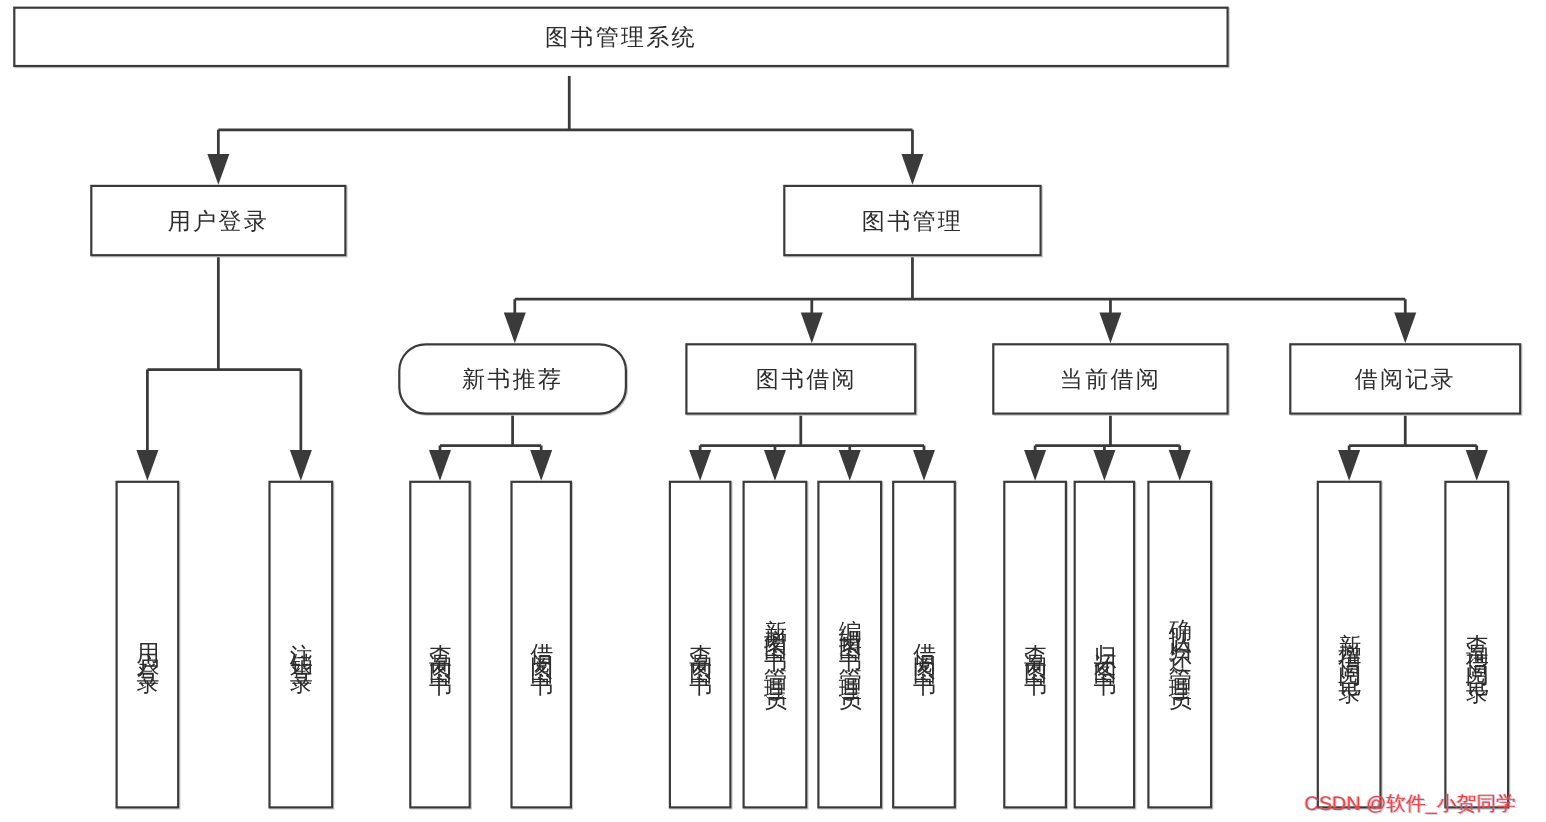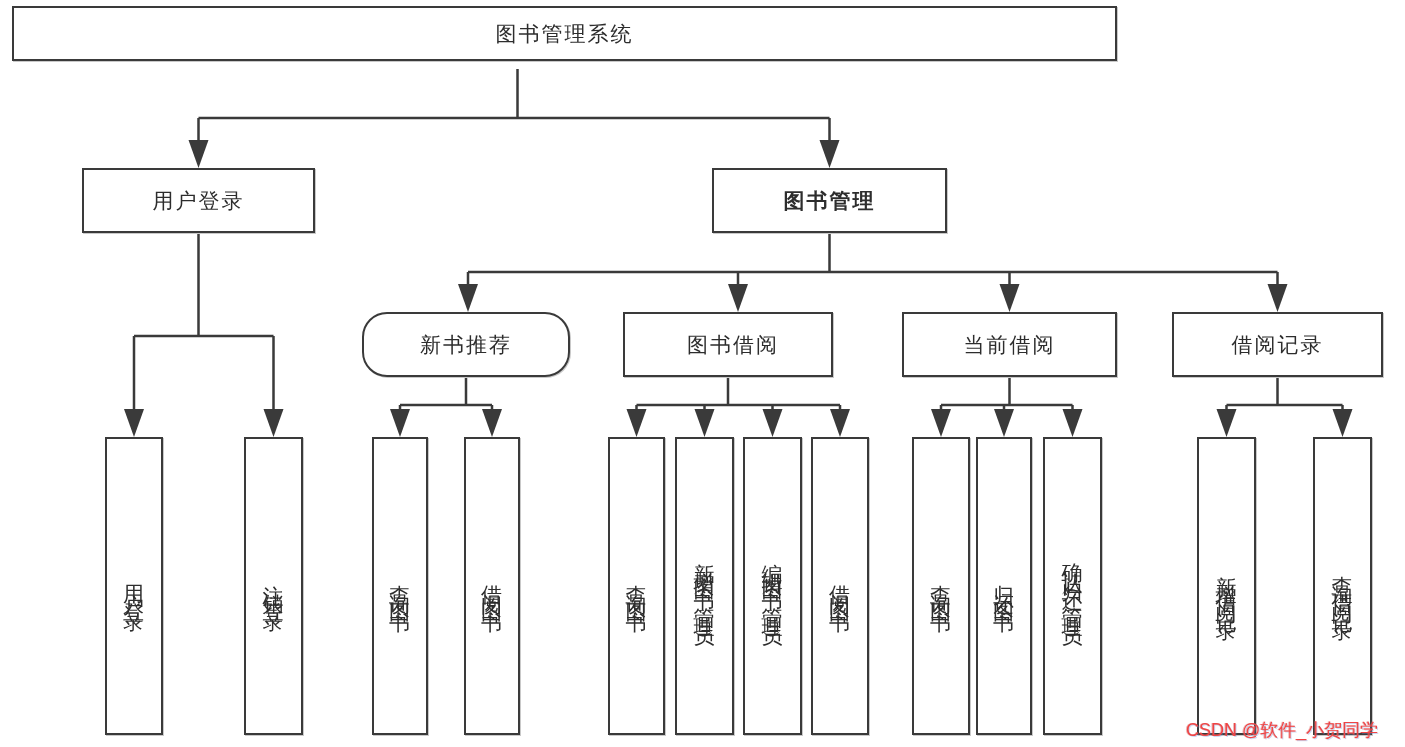--- a/index.html
+++ b/index.html
@@ -91,21 +91,21 @@
       <polygon points="994,409 1014,409 1004,437"></polygon>
       <polygon points="1062.5,409 1082.5,409 1072.5,437"></polygon>
       <polygon points="1216.5,409 1236.5,409 1226.5,437"></polygon>
       <polygon points="1332.5,409 1352.5,409 1342.5,437"></polygon>
     </g>
   </svg>
 
   <div class="node" style="left:12px; top:6px; width:1105px; height:55px;">图书管理系统</div>
 
   <div class="node" style="left:82px; top:168px; width:233px; height:65px;">用户登录</div>
-  <div class="node" style="left:712px; top:168px; width:235px; height:65px;font-weight:bold;">图书管理</div>
+  <div class="node" style="left:712px; top:168px; width:235px; height:65px;">图书管理</div>
 
   <div class="node" style="left:362px; top:312px; width:208px; height:65px;border-radius:25px;">新书推荐</div>
   <div class="node" style="left:623px; top:312px; width:210px; height:65px;padding-left:10px;">图书借阅</div>
   <div class="node" style="left:902px; top:312px; width:215px; height:65px;">当前借阅</div>
   <div class="node" style="left:1172px; top:312px; width:211px; height:65px;">借阅记录</div>
 
   <div class="node leaf" style="left:105px; top:437px; width:58px; height:298px;">用户登录</div>
   <div class="node leaf" style="left:244px; top:437px; width:59px; height:298px;">注销登录</div>
   <div class="node leaf" style="left:372px; top:437px; width:56px; height:298px;">查询图书</div>
   <div class="node leaf" style="left:464px; top:437px; width:56px; height:298px;">借阅图书</div>

